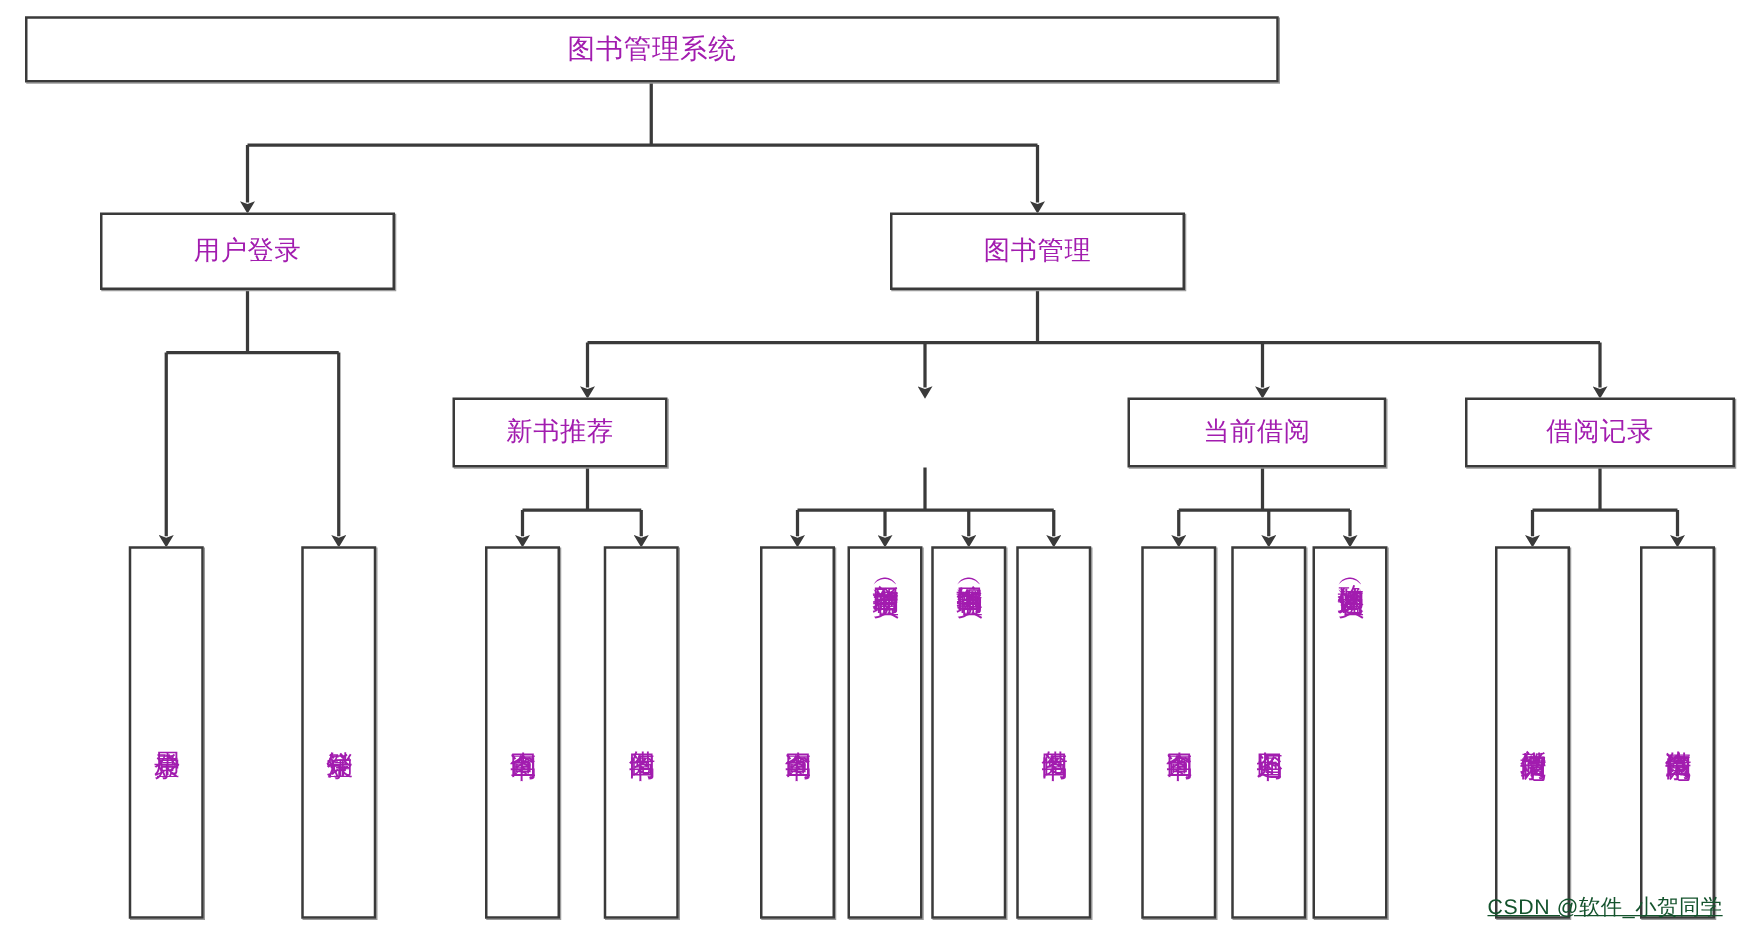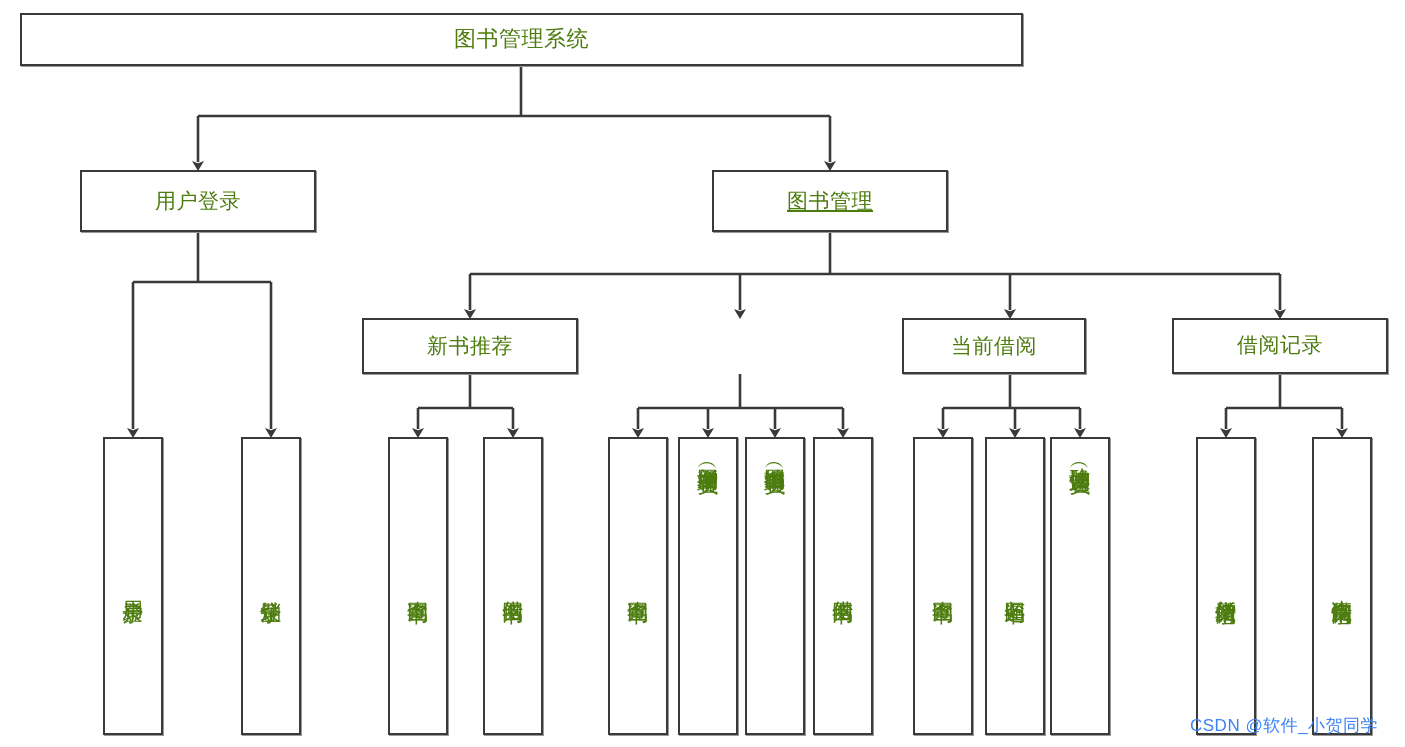--- a/index.html
+++ b/index.html
@@ -26,21 +26,21 @@
   }
   .node {
     position: absolute;
     box-sizing: border-box;
     background: #ffffff;
     border: 2px solid #3a3a3a;
     box-shadow: 1px 1px 0 0 #9a9a9a;
     display: flex;
     align-items: center;
     justify-content: center;
-    color: #4d7c0f;
+    color: #a21caf;
   }
   .node .label {
     display: block;
     text-align: center;
     line-height: 1.12;
     letter-spacing: 0.5px;
   }
   .node.horiz .label {
     font-size: 21px;
   }
@@ -59,23 +59,24 @@
     letter-spacing: 1px;
     white-space: nowrap;
   }
   .node.vert.mid {
     align-items: center;
     padding-top: 0;
   }
   .watermark {
     position: absolute;
     font-size: 17px;
-    color: #3b82f6;
+    color: #14532d;
     white-space: nowrap;
     letter-spacing: 0.5px;
+    text-decoration: underline;
   }
 </style>
 </head>
 <body>
 
 <div id="stage">
 
   <svg id="wires" viewBox="0 0 1405 747" xmlns="http://www.w3.org/2000/svg">
     <defs>
       <marker id="ah" markerWidth="10" markerHeight="12" refX="1" refY="6" orient="auto" markerUnits="userSpaceOnUse">
@@ -128,28 +129,28 @@
     </g>
   </svg>
 
   <div class="node root horiz" style="left:20px; top:13px; width:1003px; height:53px;">
     <span class="label">图书管理系统</span>
   </div>
 
   <div class="node horiz" style="left:80px; top:170px; width:236px; height:62px;">
     <span class="label">用户登录</span>
   </div>
-  <div class="node horiz" style="left:712px; top:170px; width:236px; height:62px;text-decoration:underline;">
+  <div class="node horiz" style="left:712px; top:170px; width:236px; height:62px;">
     <span class="label">图书管理</span>
   </div>
 
-  <div class="node horiz" style="left:362px; top:318px; width:216px; height:56px;">
+  <div class="node horiz" style="left:362px; top:318px; width:172px; height:56px;">
     <span class="label">新书推荐</span>
   </div>
-  <div class="node horiz" style="left:902px; top:318px; width:184px; height:56px;">
+  <div class="node horiz" style="left:902px; top:318px; width:207px; height:56px;">
     <span class="label">当前借阅</span>
   </div>
   <div class="node horiz" style="left:1172px; top:318px; width:216px; height:56px;font-family:Liberation Serif, serif;">
     <span class="label">借阅记录</span>
   </div>
 
   <div class="node vert mid" style="left:103px; top:437px; width:60px; height:298px;">
     <span class="label">用户登录</span>
   </div>
   <div class="node vert mid" style="left:241px; top:437px; width:60px; height:298px;">

